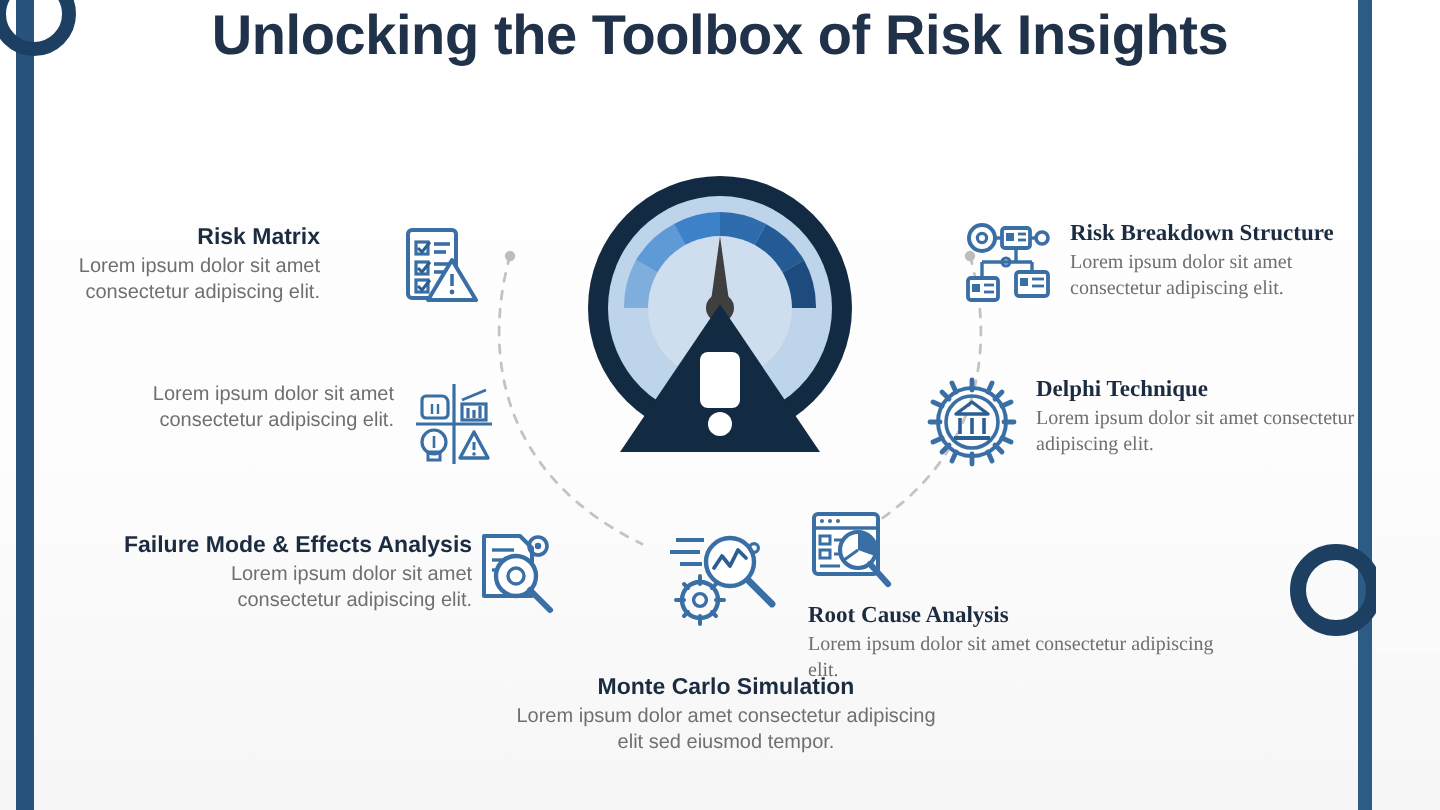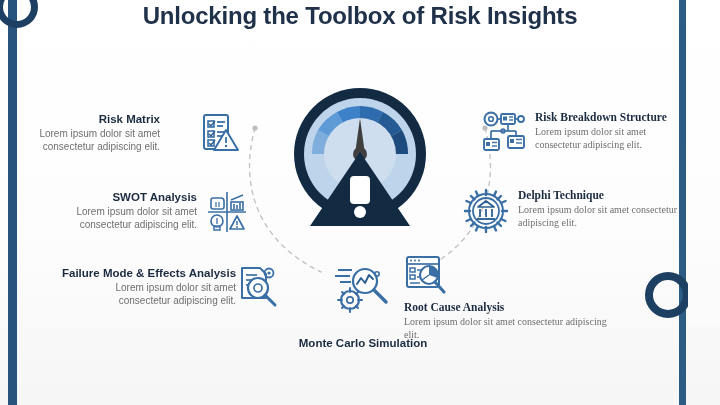--- a/index.html
+++ b/index.html
@@ -37,21 +37,21 @@
     box-sizing:border-box;
   }
   .ring-right-mask{
     position:absolute;right:0px;top:266px;width:32px;height:60px;
     background:#fbfbfb;
   }
   
   .title{
     position:absolute;left:0;right:0;top:2px;
     text-align:center;
-    font-size:24px;font-weight:bold;
+    font-size:28px;font-weight:bold;
     letter-spacing:-0.2px;
     color:#20314a;
     font-family:"Liberation Sans", sans-serif;
   }
   
   .gauge-wrap{
     position:absolute;left:282px;top:84px;width:156px;height:152px;
   }
   
   .arcs{position:absolute;left:225px;top:120px;width:290px;height:165px;}
@@ -143,21 +143,20 @@
         <line x1="18" y1="24" x2="24" y2="24" stroke="#3a6fa5" stroke-width="1.8"></line>
         <path d="M27 18 L39 38 L15 38 Z" fill="#ffffff" stroke="#3a6fa5" stroke-width="2" stroke-linejoin="round"></path>
         <line x1="27" y1="25" x2="27" y2="31" stroke="#3a6fa5" stroke-width="1.8"></line>
         <circle cx="27" cy="34" r="1.2" fill="#3a6fa5"></circle>
       </svg>
     </div>
   </div>
 
   <div class="item" id="item-swot">
     <div class="txt-r" style="flex:1;">
-      <div class="it-title">SWOT Analysis</div>
       <div class="it-body">Lorem ipsum dolor sit amet consectetur adipiscing elit.</div>
     </div>
     <div class="gap10"></div>
     <div class="ico">
       <svg width="42" height="44" viewBox="0 0 42 44">
         <line x1="21" y1="2" x2="21" y2="42" stroke="#3a6fa5" stroke-width="1.6"></line>
         <line x1="2" y1="22" x2="40" y2="22" stroke="#3a6fa5" stroke-width="1.6"></line>
 
         <path d="M7 8 h8 a3 3 0 0 1 3 3 v6 a2 2 0 0 1 -2 2 h-9 a2 2 0 0 1 -2 -2 v-7 a2 2 0 0 1 2 -2 z" fill="none" stroke="#3a6fa5" stroke-width="1.6"></path>
         <line x1="10" y1="12" x2="10" y2="17" stroke="#3a6fa5" stroke-width="1.2"></line>
@@ -220,20 +219,21 @@
           <line x1="26" y1="38" x2="30" y2="38"></line>
           <line x1="10" y1="30" x2="12" y2="32"></line>
           <line x1="24" y1="44" x2="26" y2="46"></line>
           <line x1="26" y1="30" x2="24" y2="32"></line>
           <line x1="12" y1="44" x2="10" y2="46"></line>
         </g>
       </svg>
     </div>
     <div class="txt-c" style="margin-top:18px;">
       <div class="it-title">Monte Carlo Simulation</div>
+      <div class="it-body">Lorem ipsum dolor amet consectetur adipiscing elit sed eiusmod tempor.</div>
     </div>
   </div>
 
   <div class="item" id="item-rbs">
     <div class="ico">
       <svg width="44" height="44" viewBox="0 0 44 44">
         <circle cx="9" cy="9" r="6.5" fill="none" stroke="#3a6fa5" stroke-width="2"></circle>
         <circle cx="9" cy="9" r="2.3" fill="none" stroke="#3a6fa5" stroke-width="1.6"></circle>
         <rect x="19" y="4" width="14" height="10" rx="1.5" fill="#ffffff" stroke="#3a6fa5" stroke-width="1.9"></rect>
         <rect x="21" y="6.5" width="4" height="4" fill="#3a6fa5"></rect>

